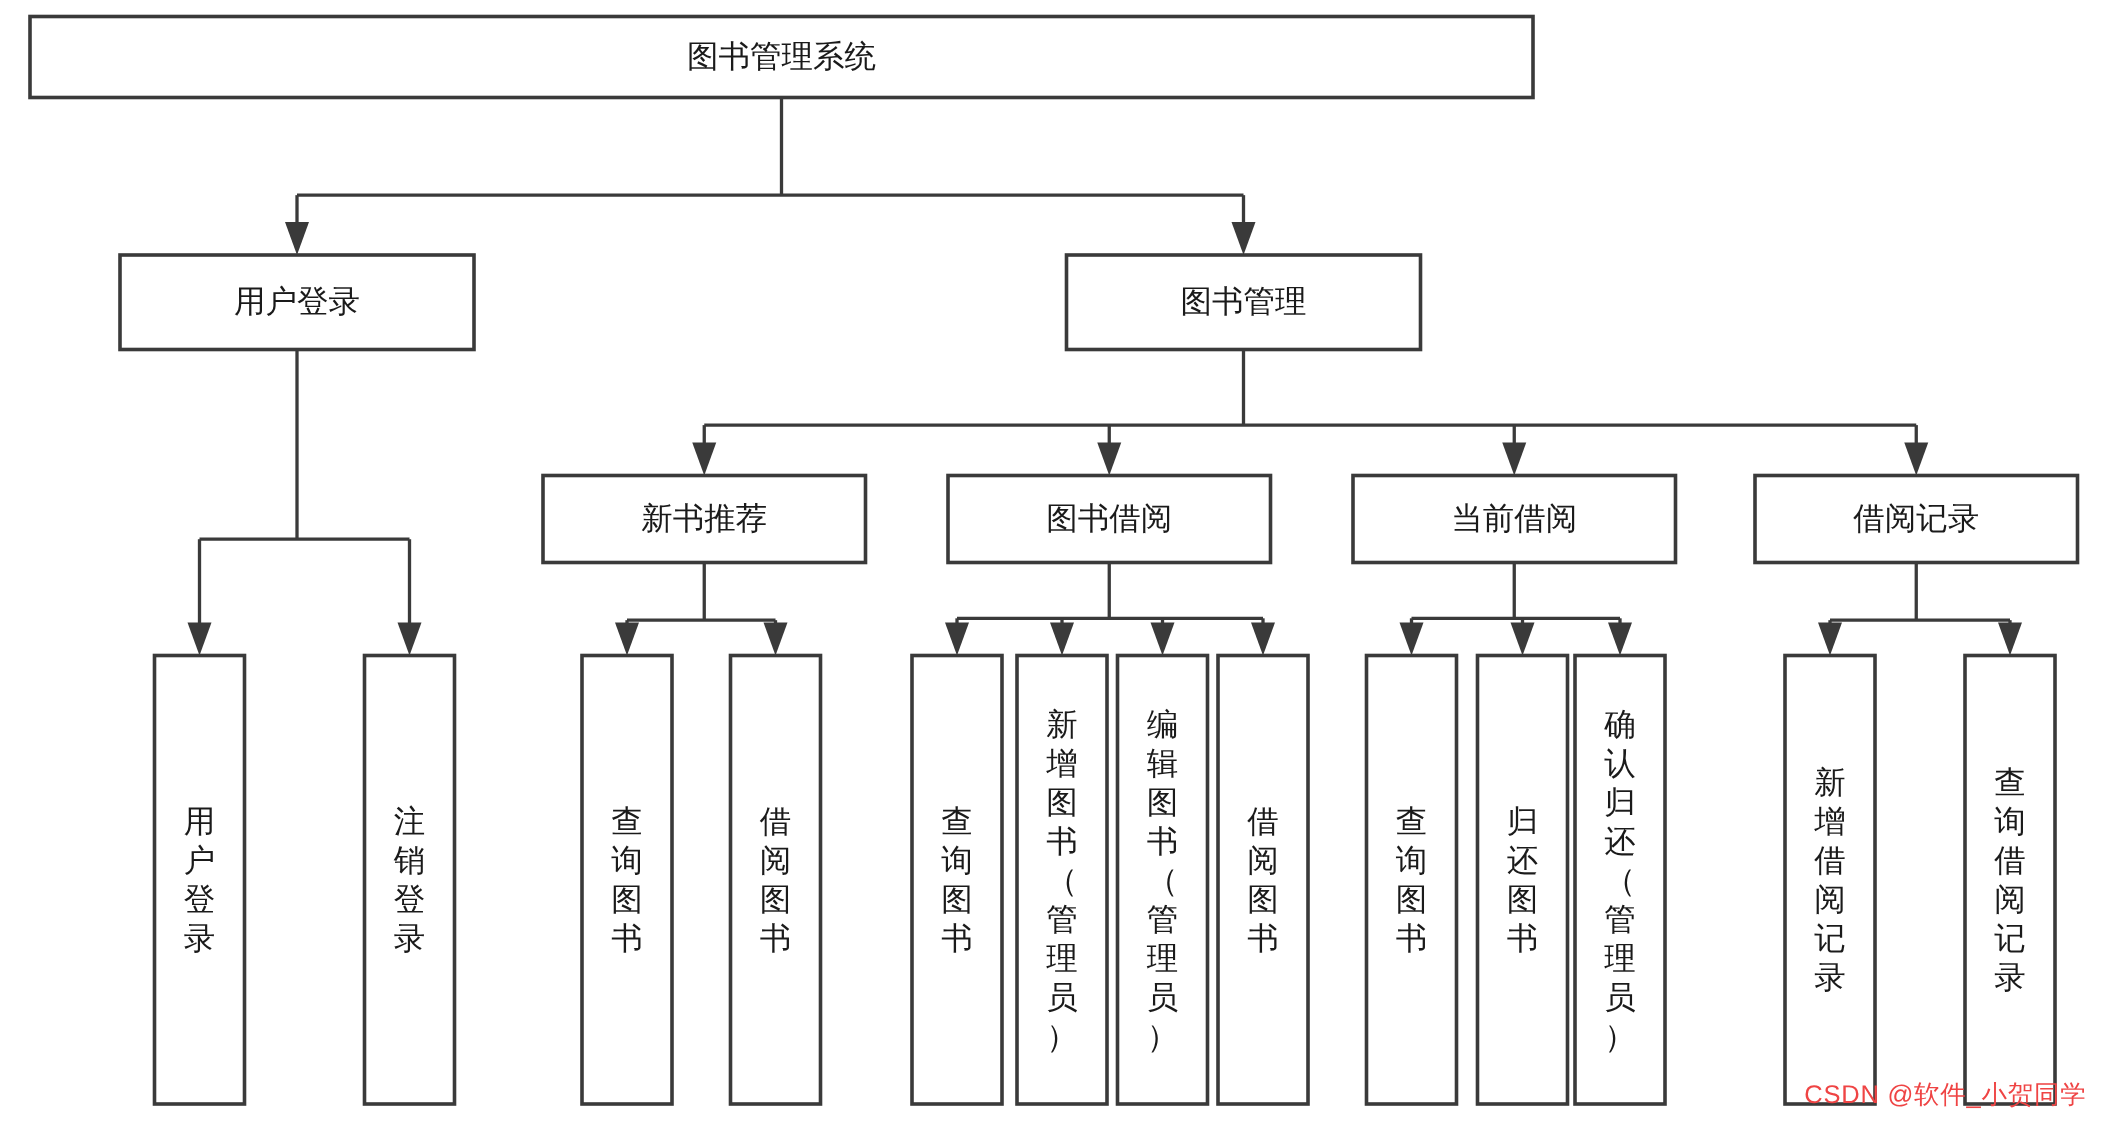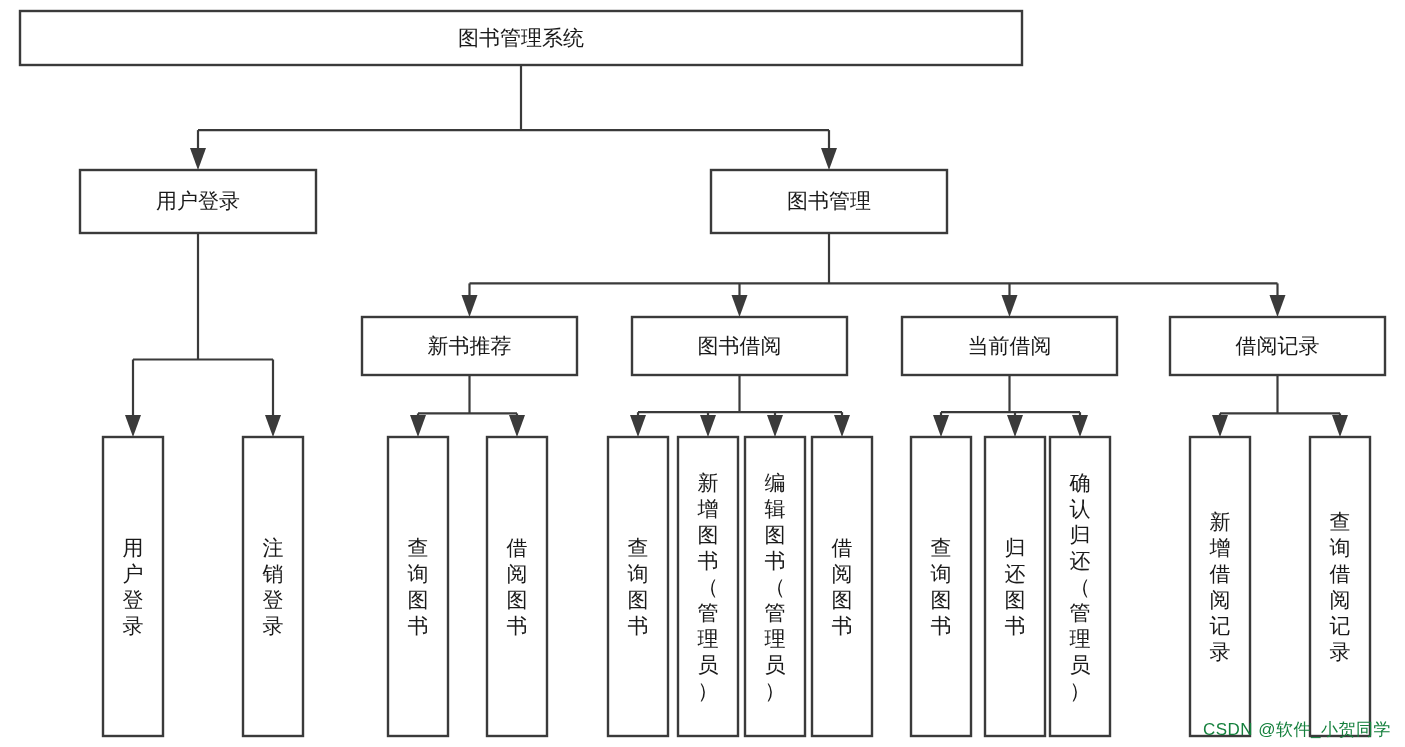--- a/index.html
+++ b/index.html
@@ -53,21 +53,21 @@
     font-size: 21px;
     fill: #1a1a1a;
     text-anchor: middle;
   }
   .watermark {
     position: absolute;
     right: 14px;
     bottom: 6px;
     font-family: "Liberation Sans", "DejaVu Sans", sans-serif;
     font-size: 17px;
-    color: #15803d;
+    color: #ef4444;
     white-space: nowrap;
     letter-spacing: 0.5px;
     user-select: none;
   }
 </style>
 </head>
 <body>
 
 <div id="diagram-root">
   <svg class="flow" viewBox="0 0 1405 747">

